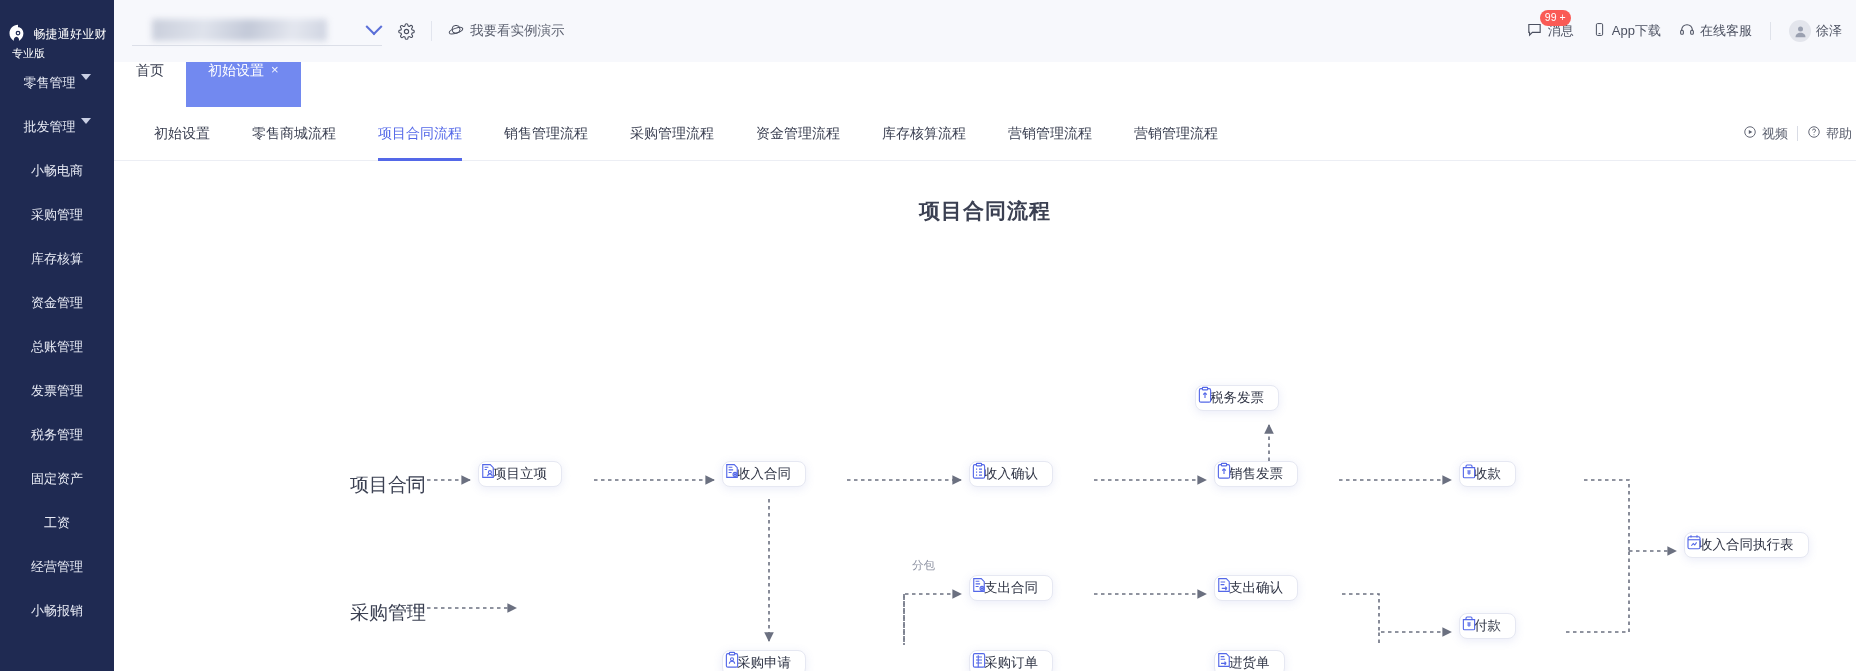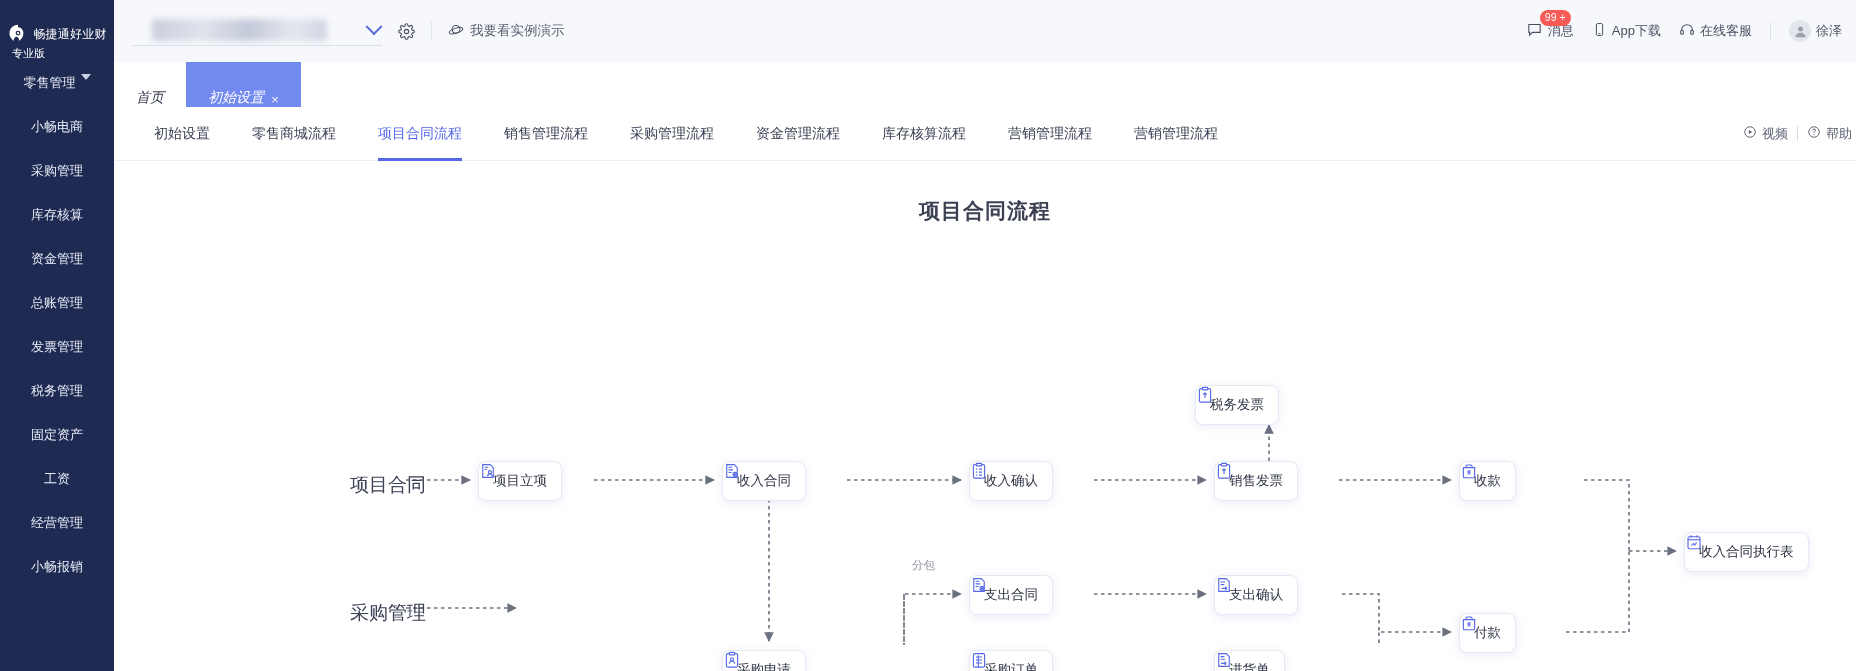--- a/index.html
+++ b/index.html
@@ -83,22 +83,22 @@
     width: 22px; height: 22px; border-radius: 50%; background: #e3e5ec;
     display: flex; align-items: center; justify-content: center;
   }
 
   
   .tabstrip {
     position: absolute; left: 114px; top: 62px; right: 0; height: 45px;
     background: #ffffff; display: flex; align-items: stretch;
   }
   .tab {
-    display: flex; align-items: flex-end; gap: 7px; padding: 0 22px;
-    font-size: 14px; color: #3b4052; cursor: pointer; font-style: italic;
+    display: flex; align-items: flex-start; gap: 7px; padding: 0 22px;
+    font-size: 14px; color: #3b4052; cursor: pointer;
   }
   .tab.active { background: #7289f0; color: #ffffff; }
   .tab-close { font-size: 13px; opacity: .92; }
 
   
   .content {
     position: absolute; left: 114px; top: 107px; right: 0; bottom: 0;
     background: #ffffff;
   }
   .subnav {
@@ -128,21 +128,21 @@
   }
 
   
   .canvas { position: relative; width: 100%; height: 420px; }
   .canvas svg { position: absolute; left: 0; top: 0; }
 
   .rowlabel {
     position: absolute; font-size: 19px; color: #3b4052; white-space: nowrap;
   }
   .node {
-    position: absolute; height: 40px; background: #ffffff;
+    position: absolute; height: 26px; background: #ffffff;
     border: 1px solid #e6e8f2; border-radius: 8px;
     box-shadow: 0 2px 10px rgba(96,110,200,.13);
     display: flex; align-items: center; gap: 8px; padding: 0 14px;
     font-size: 13.5px; color: #2f3445; white-space: nowrap; cursor: pointer;
   }
   .node svg { flex: 0 0 18px; }
   .edgelabel {
     position: absolute; font-size: 11.5px; color: #8b90a0; white-space: nowrap;
   }
 </style>
@@ -161,20 +161,24 @@
             <circle cx="12" cy="11" r="1.3" fill="#ffffff"></circle>
           </svg>
         </span>
         <span class="brand-name">畅捷通好业财</span>
       </div>
       <span class="brand-sub">专业版</span>
     </div>
     <nav class="side-menu">
       <div class="side-item">
         <span>零售管理</span>
+        <i class="caret-down"></i>
+      </div>
+      <div class="side-item">
+        <span>批发管理</span>
         <i class="caret-down"></i>
       </div>
       <div class="side-item">
         <span>小畅电商</span>
       </div>
       <div class="side-item">
         <span>采购管理</span>
       </div>
       <div class="side-item">
         <span>库存核算</span>

